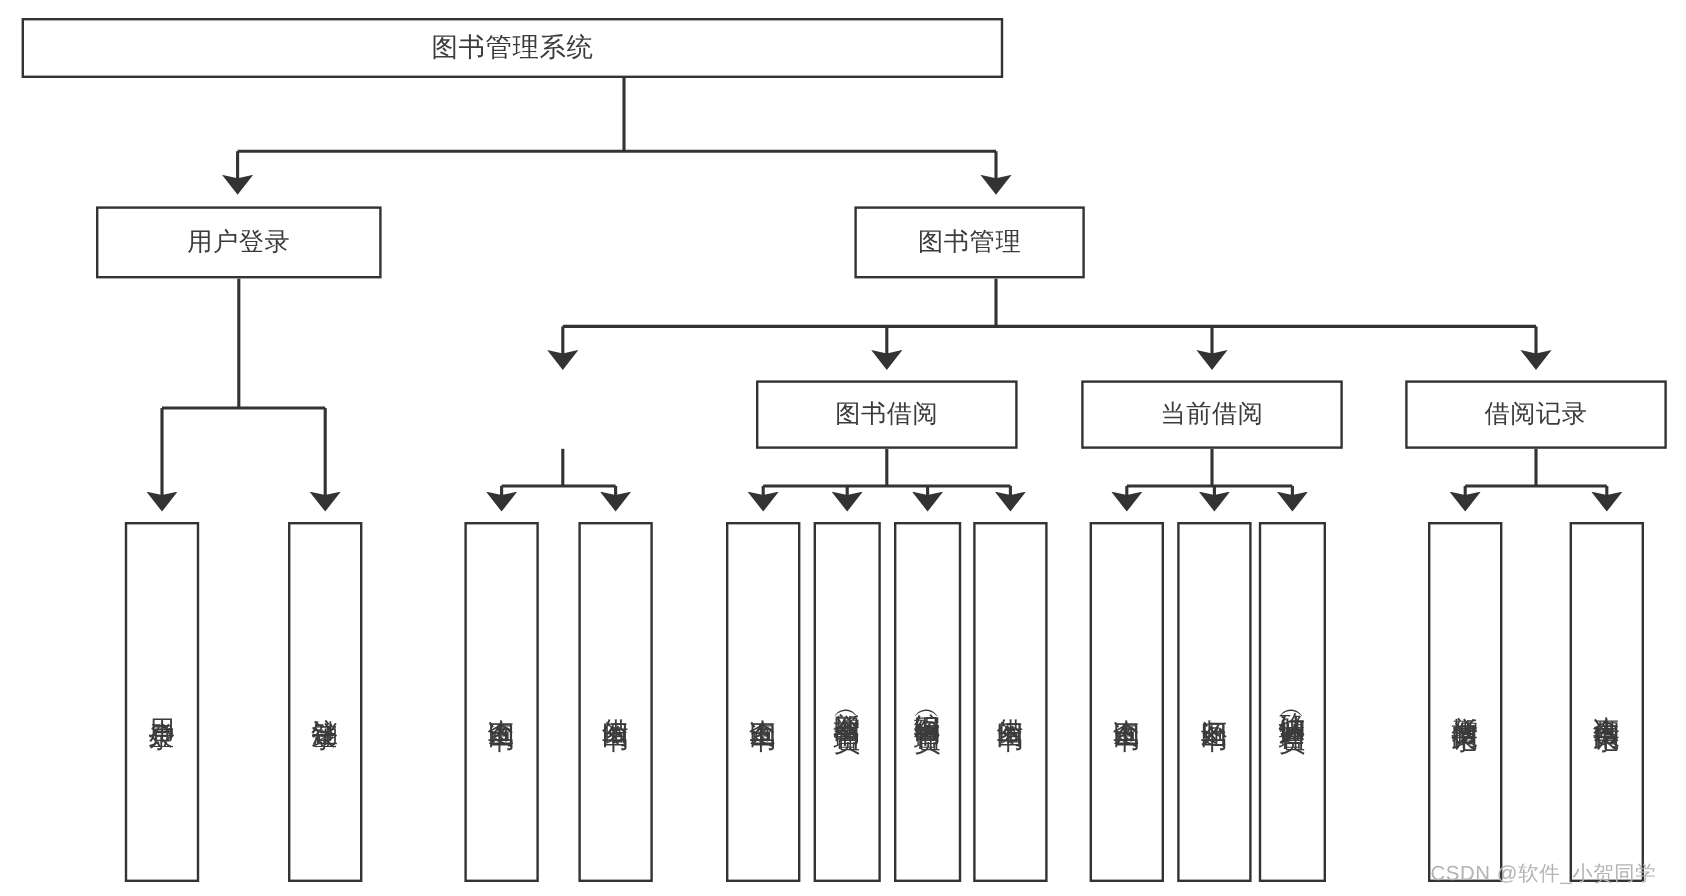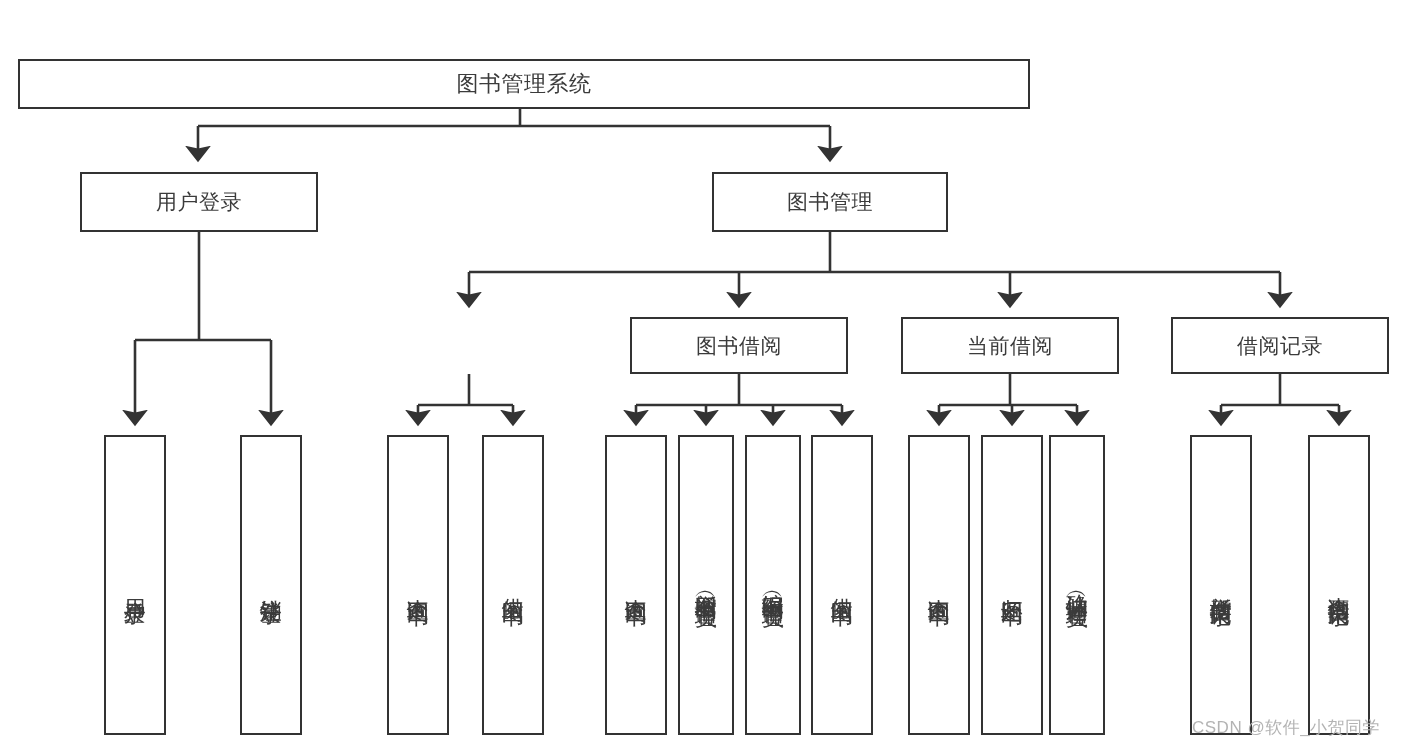--- a/index.html
+++ b/index.html
@@ -109,24 +109,24 @@
       <path d="M1012,405 L1012,418" marker-end="url(#arrow)"></path>
       <path d="M1077,405 L1077,418" marker-end="url(#arrow)"></path>
 
       <path d="M1280,374 L1280,405"></path>
       <path d="M1221,405 L1339,405"></path>
       <path d="M1221,405 L1221,418" marker-end="url(#arrow)"></path>
       <path d="M1339,405 L1339,418" marker-end="url(#arrow)"></path>
     </g>
   </svg>
 
-  <div class="node horiz root" style="left:18px; top:15px; width:1012px; height:50px;margin-top:44px;">图书管理系统</div>
+  <div class="node horiz root" style="left:18px; top:15px; width:818px; height:50px;">图书管理系统</div>
 
   <div class="node horiz" style="left:80px; top:172px; width:238px; height:60px;">用户登录</div>
-  <div class="node horiz" style="left:712px; top:172px; width:236px; height:60px;">图书管理</div>
+  <div class="node horiz" style="left:712px; top:172px; width:192px; height:60px;">图书管理</div>
 
   <div class="node horiz" style="left:901px; top:317px; width:218px; height:57px;">当前借阅</div>
   <div class="node horiz" style="left:630px; top:317px; width:218px; height:57px;">图书借阅</div>
   <div class="node horiz" style="left:1171px; top:317px; width:218px; height:57px;">借阅记录</div>
 
   <div class="node vert" style="left:104px; top:435px; width:62px; height:300px;">用户登录</div>
   <div class="node vert" style="left:240px; top:435px; width:62px; height:300px;">注销登录</div>
 
   <div class="node vert" style="left:387px; top:435px; width:62px; height:300px;">查询图书</div>
   <div class="node vert" style="left:482px; top:435px; width:62px; height:300px;">借阅图书</div>

